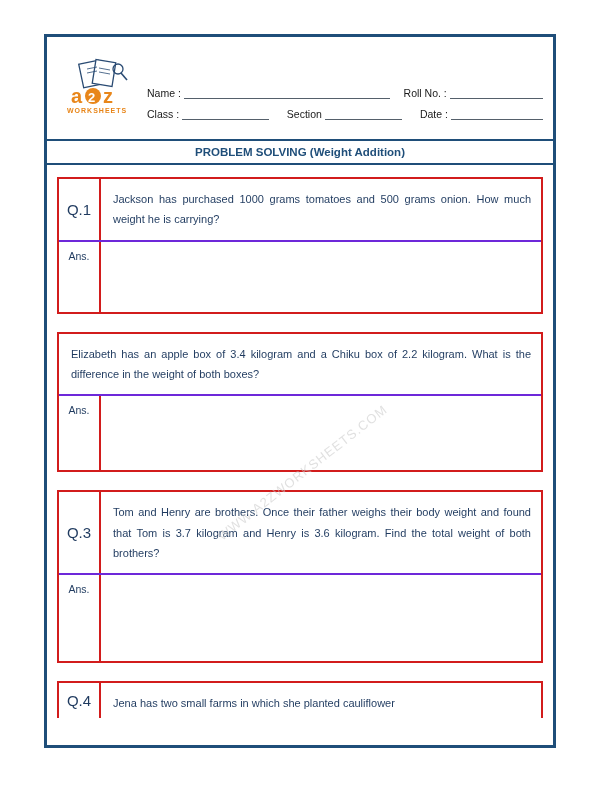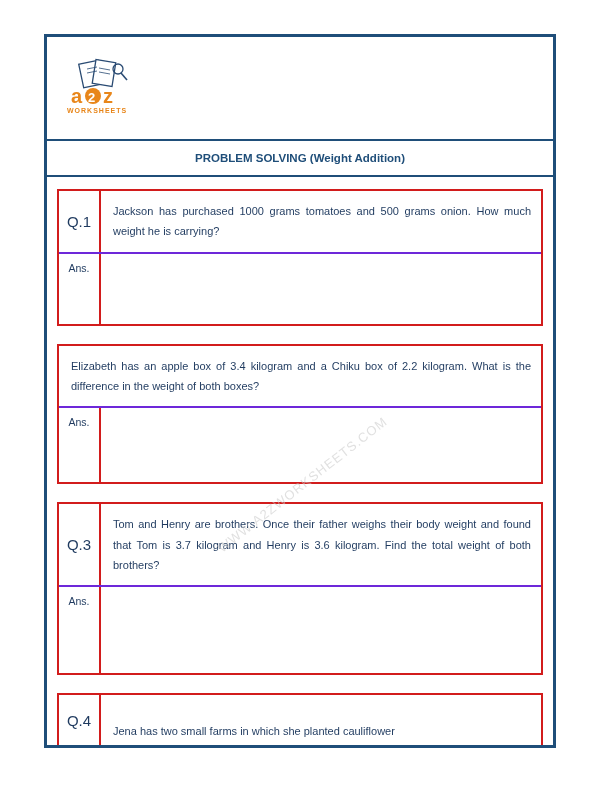--- a/index.html
+++ b/index.html
@@ -91,21 +91,21 @@
   .rule.r1 { width: 210px; }
   .rule.r2 { width: 95px; }
   .rule.r3 { width: 90px; }
   .rule.r4 { width: 80px; }
   .rule.r5 { width: 95px; }
   .spacer-sm { width: 14px; }
   .spacer-md { width: 18px; }
 
   
   .subtitle-bar {
-    height: 36px;
+    height: 24px;
     border-bottom: 2px solid #1f4e79;
     display: flex;
     align-items: center;
     justify-content: center;
     box-sizing: border-box;
   }
   .subtitle {
     font-size: 11.5px;
     font-weight: bold;
     color: #1f4e79;
@@ -170,21 +170,21 @@
   .h-b { height: 74px; }
   .h-c { height: 86px; }
 
   
   .qblock.clipped {
     margin-bottom: 0;
     border-bottom: none;
   }
   .qblock.clipped .qtext {
     padding-bottom: 4px;
-    padding-top: 26px;
+    padding-top: 10px;
   }
 
   
   .watermark {
     position: absolute;
     left: 150px;
     top: 300px;
     font-size: 13px;
     color: #c8c8c8;
     opacity: 0.55;
@@ -219,20 +219,37 @@
               <circle cx="32" cy="39" r="8" fill="#e8861a"></circle>
               <text x="27" y="45" font-family="Liberation Sans, sans-serif" font-size="13" font-weight="bold" fill="#ffffff">2</text>
               <text x="42" y="46" font-family="Liberation Sans, sans-serif" font-size="20" font-weight="bold" fill="#e8861a">z</text>
               <text x="6" y="56" font-family="Liberation Sans, sans-serif" font-size="7" font-weight="bold" fill="#e8861a" letter-spacing="1">WORKSHEETS</text>
             </g>
           </svg>
         </div>
 
 
         <div class="fields">
+          <div class="field-row">
+            <span class="field-label">Name :</span>
+            <span class="rule r1"></span>
+            <span class="spacer-sm"></span>
+            <span class="field-label">Roll No. :</span>
+            <span class="rule r2"></span>
+          </div>
+          <div class="field-row">
+            <span class="field-label">Class :</span>
+            <span class="rule r3"></span>
+            <span class="spacer-md"></span>
+            <span class="field-label">Section</span>
+            <span class="rule r4"></span>
+            <span class="spacer-md"></span>
+            <span class="field-label">Date :</span>
+            <span class="rule r5"></span>
+          </div>
         </div>
       </div>
 
       <div class="subtitle-bar">
         <div class="subtitle">PROBLEM SOLVING (Weight Addition)</div>
       </div>
 
       <div class="qarea">
 
         <div class="watermark">WWW.A2ZWORKSHEETS.COM</div>

